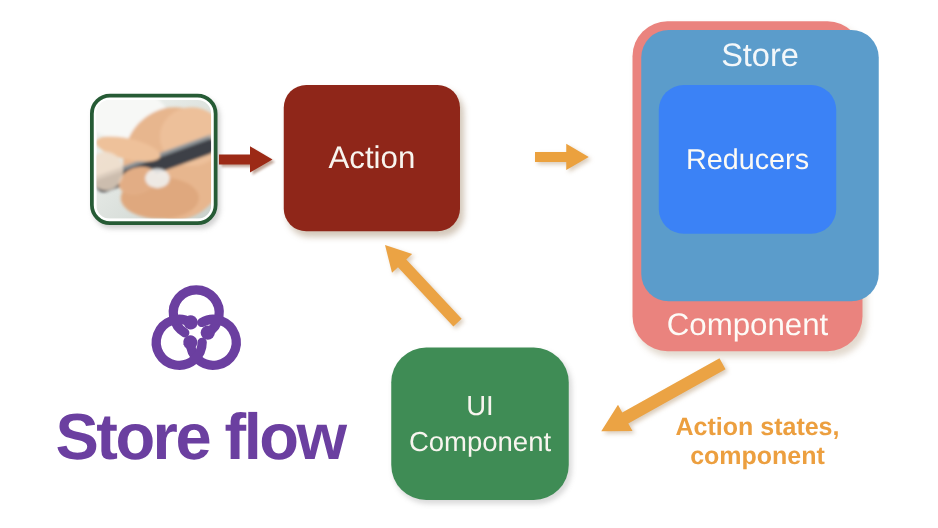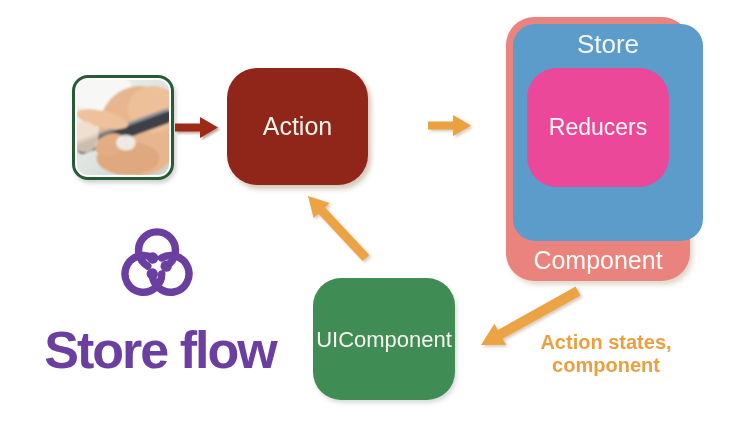--- a/index.html
+++ b/index.html
@@ -13,39 +13,39 @@
   .photo-frame{
     left:72px;top:75px;width:92px;height:95px;
     border:3px solid #265B35;border-radius:16px;background:#ffffff;padding:2px;
     filter:drop-shadow(2px 3px 2px rgba(120,120,120,0.35));
   }
   .photo-inner{width:100%;height:100%;border-radius:11px;overflow:hidden;}
 
   
   .node{display:flex;align-items:center;justify-content:center;text-align:center;color:#F8F5EF;}
   .action-node{
-    left:227px;top:68px;width:141px;height:117px;border-radius:30px;background:#8F2619;
+    left:227px;top:68px;width:141px;height:117px;border-radius:18px;background:#8F2619;
     font-size:25px;box-shadow:3px 4px 5px rgba(130,95,55,0.35);
   }
   .provider-node{
     left:506px;top:17px;width:184px;height:264px;border-radius:28px;background:#EA837E;
     box-shadow:3px 4px 5px rgba(150,120,80,0.28);
   }
   .provider-label{position:absolute;bottom:6px;left:0;width:100%;text-align:center;font-size:25px;color:#FDFBF7;}
   .store-node{
     position:absolute;left:7px;top:7px;width:170px;height:217px;border-radius:22px;background:#5B9CCB;padding-left:20px;
   }
   .store-label{position:absolute;top:5px;left:0;width:100%;text-align:center;font-size:26px;color:#F3F7FA;}
   .reducers-node{
-    position:absolute;left:14px;top:44px;width:142px;height:119px;border-radius:30px;background:#ec4899;
+    position:absolute;left:14px;top:44px;width:142px;height:119px;border-radius:20px;background:#3b82f6;
     display:flex;align-items:center;justify-content:center;font-size:23px;color:#FCFAF5;
   }
   .ui-node{
     left:313px;top:278px;width:142px;height:122px;border-radius:28px;background:#3F8C55;
-    flex-direction:row;font-size:22px;line-height:29px;
+    flex-direction:column;font-size:22px;line-height:29px;
     box-shadow:2px 3px 4px rgba(110,110,110,0.25);
   }
 
   
   .dispatch-label{
     left:402px;top:63px;width:104px;text-align:center;
     font-size:24px;color:#E8923E;font-weight:500;
   }
   .update-label{
     left:520px;top:331px;width:172px;text-align:center;

